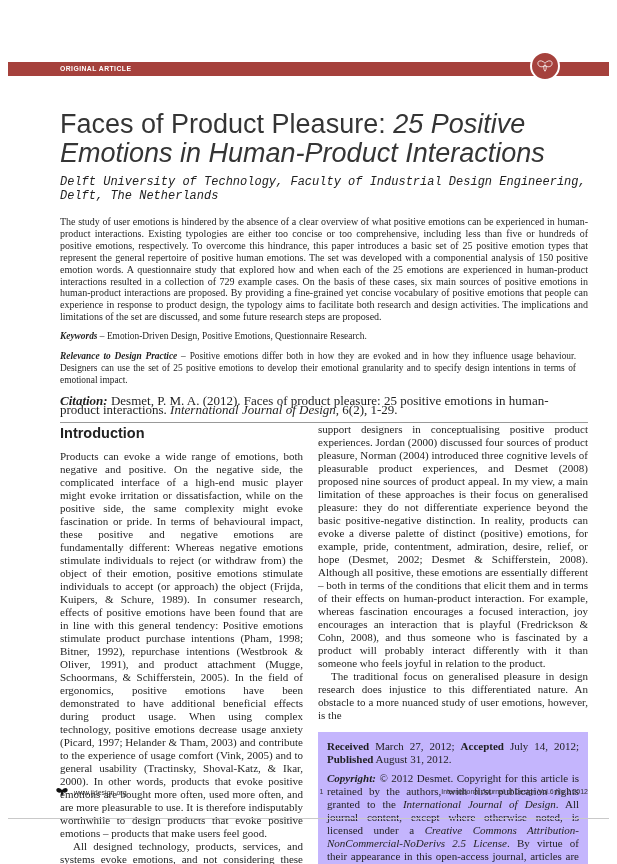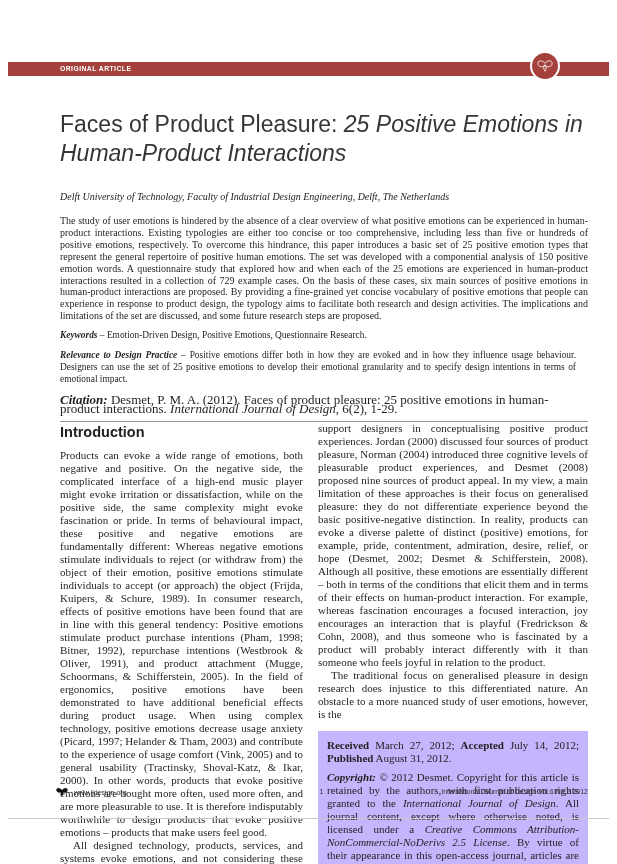--- a/index.html
+++ b/index.html
@@ -8,24 +8,24 @@
   
   .banner{position:absolute;left:8px;top:62px;width:601px;height:14px;background:#A5413C;}
   .banner-label{display:block;padding-left:52px;line-height:14px;color:#fff;
         font-family:"Liberation Sans",sans-serif;font-weight:bold;font-size:6.8px;letter-spacing:.45px;}
   .logo-circle{position:absolute;left:530px;top:51px;width:26px;height:26px;border-radius:50%;
         background:#A5413C;border:2px solid #fff;display:flex;align-items:center;justify-content:center;}
   .logo-circle svg{width:18px;height:14px;}
   
   .content{position:absolute;left:60px;top:110px;width:528px;}
   .title{margin:0;font-family:"Liberation Sans",sans-serif;font-weight:normal;
-        font-size:23px;line-height:29px;color:#353535;}
+        font-size:27px;line-height:29px;color:#353535;}
   .title .it{font-style:italic;}
   .author{margin-top:13px;font-family:"Liberation Sans",sans-serif;font-weight:bold;font-size:11px;color:#222;}
-  .affiliation{margin-top:23px;font-style:italic;font-size:10px;color:#222;}
+  .affiliation{margin-top:7px;font-style:italic;font-size:12px;color:#222;font-family:Liberation Mono, monospace;}
   .abstract{margin:13px 0 0 0;font-size:10px;line-height:11.9px;text-align:justify;}
   .kw,.rel{margin:8px 12px 0 0;font-size:9.4px;line-height:11.9px;text-align:justify;}
   .lbl{font-weight:bold;font-style:italic;}
   .citation{margin:9px 0 0 0;font-size:13px;line-height:9.5px;}
   .citation .jrnl{font-style:italic;}
   .rule{margin-top:7px;border-top:1px solid #999;height:0;}
   
   .columns{display:flex;gap:15px;}
   .col-left{width:243px;}
   .col-right{width:270px;}

